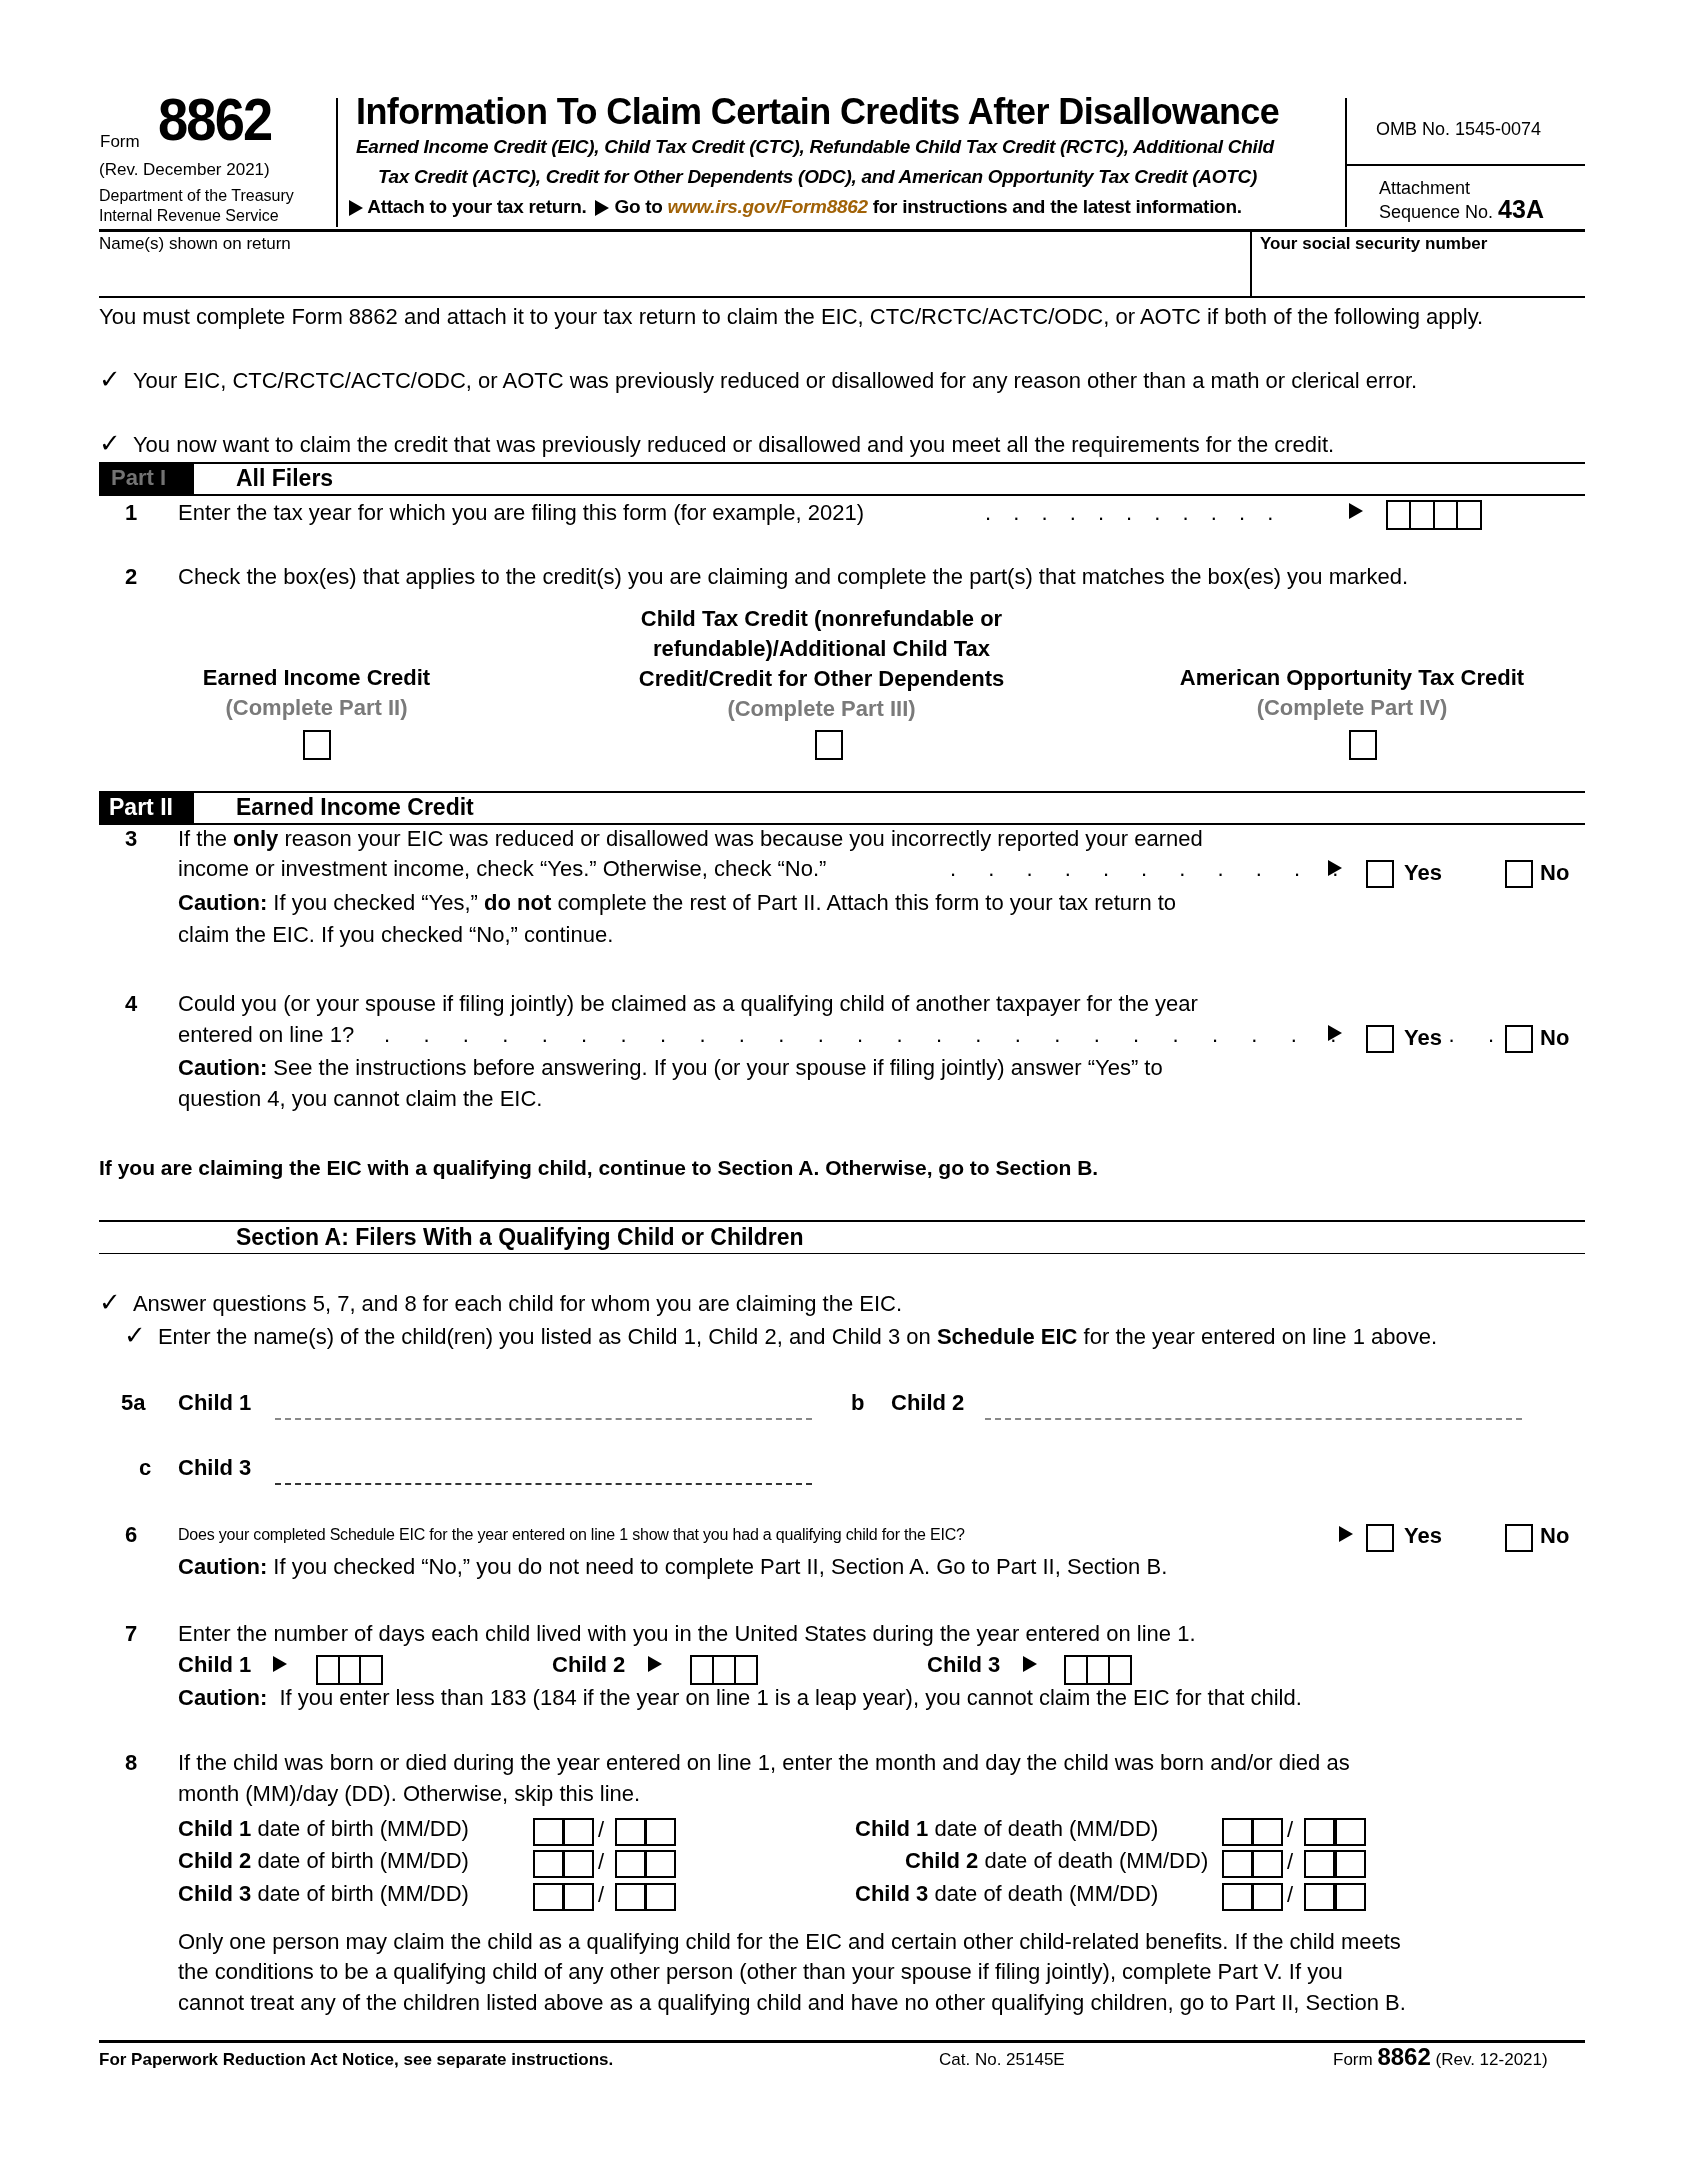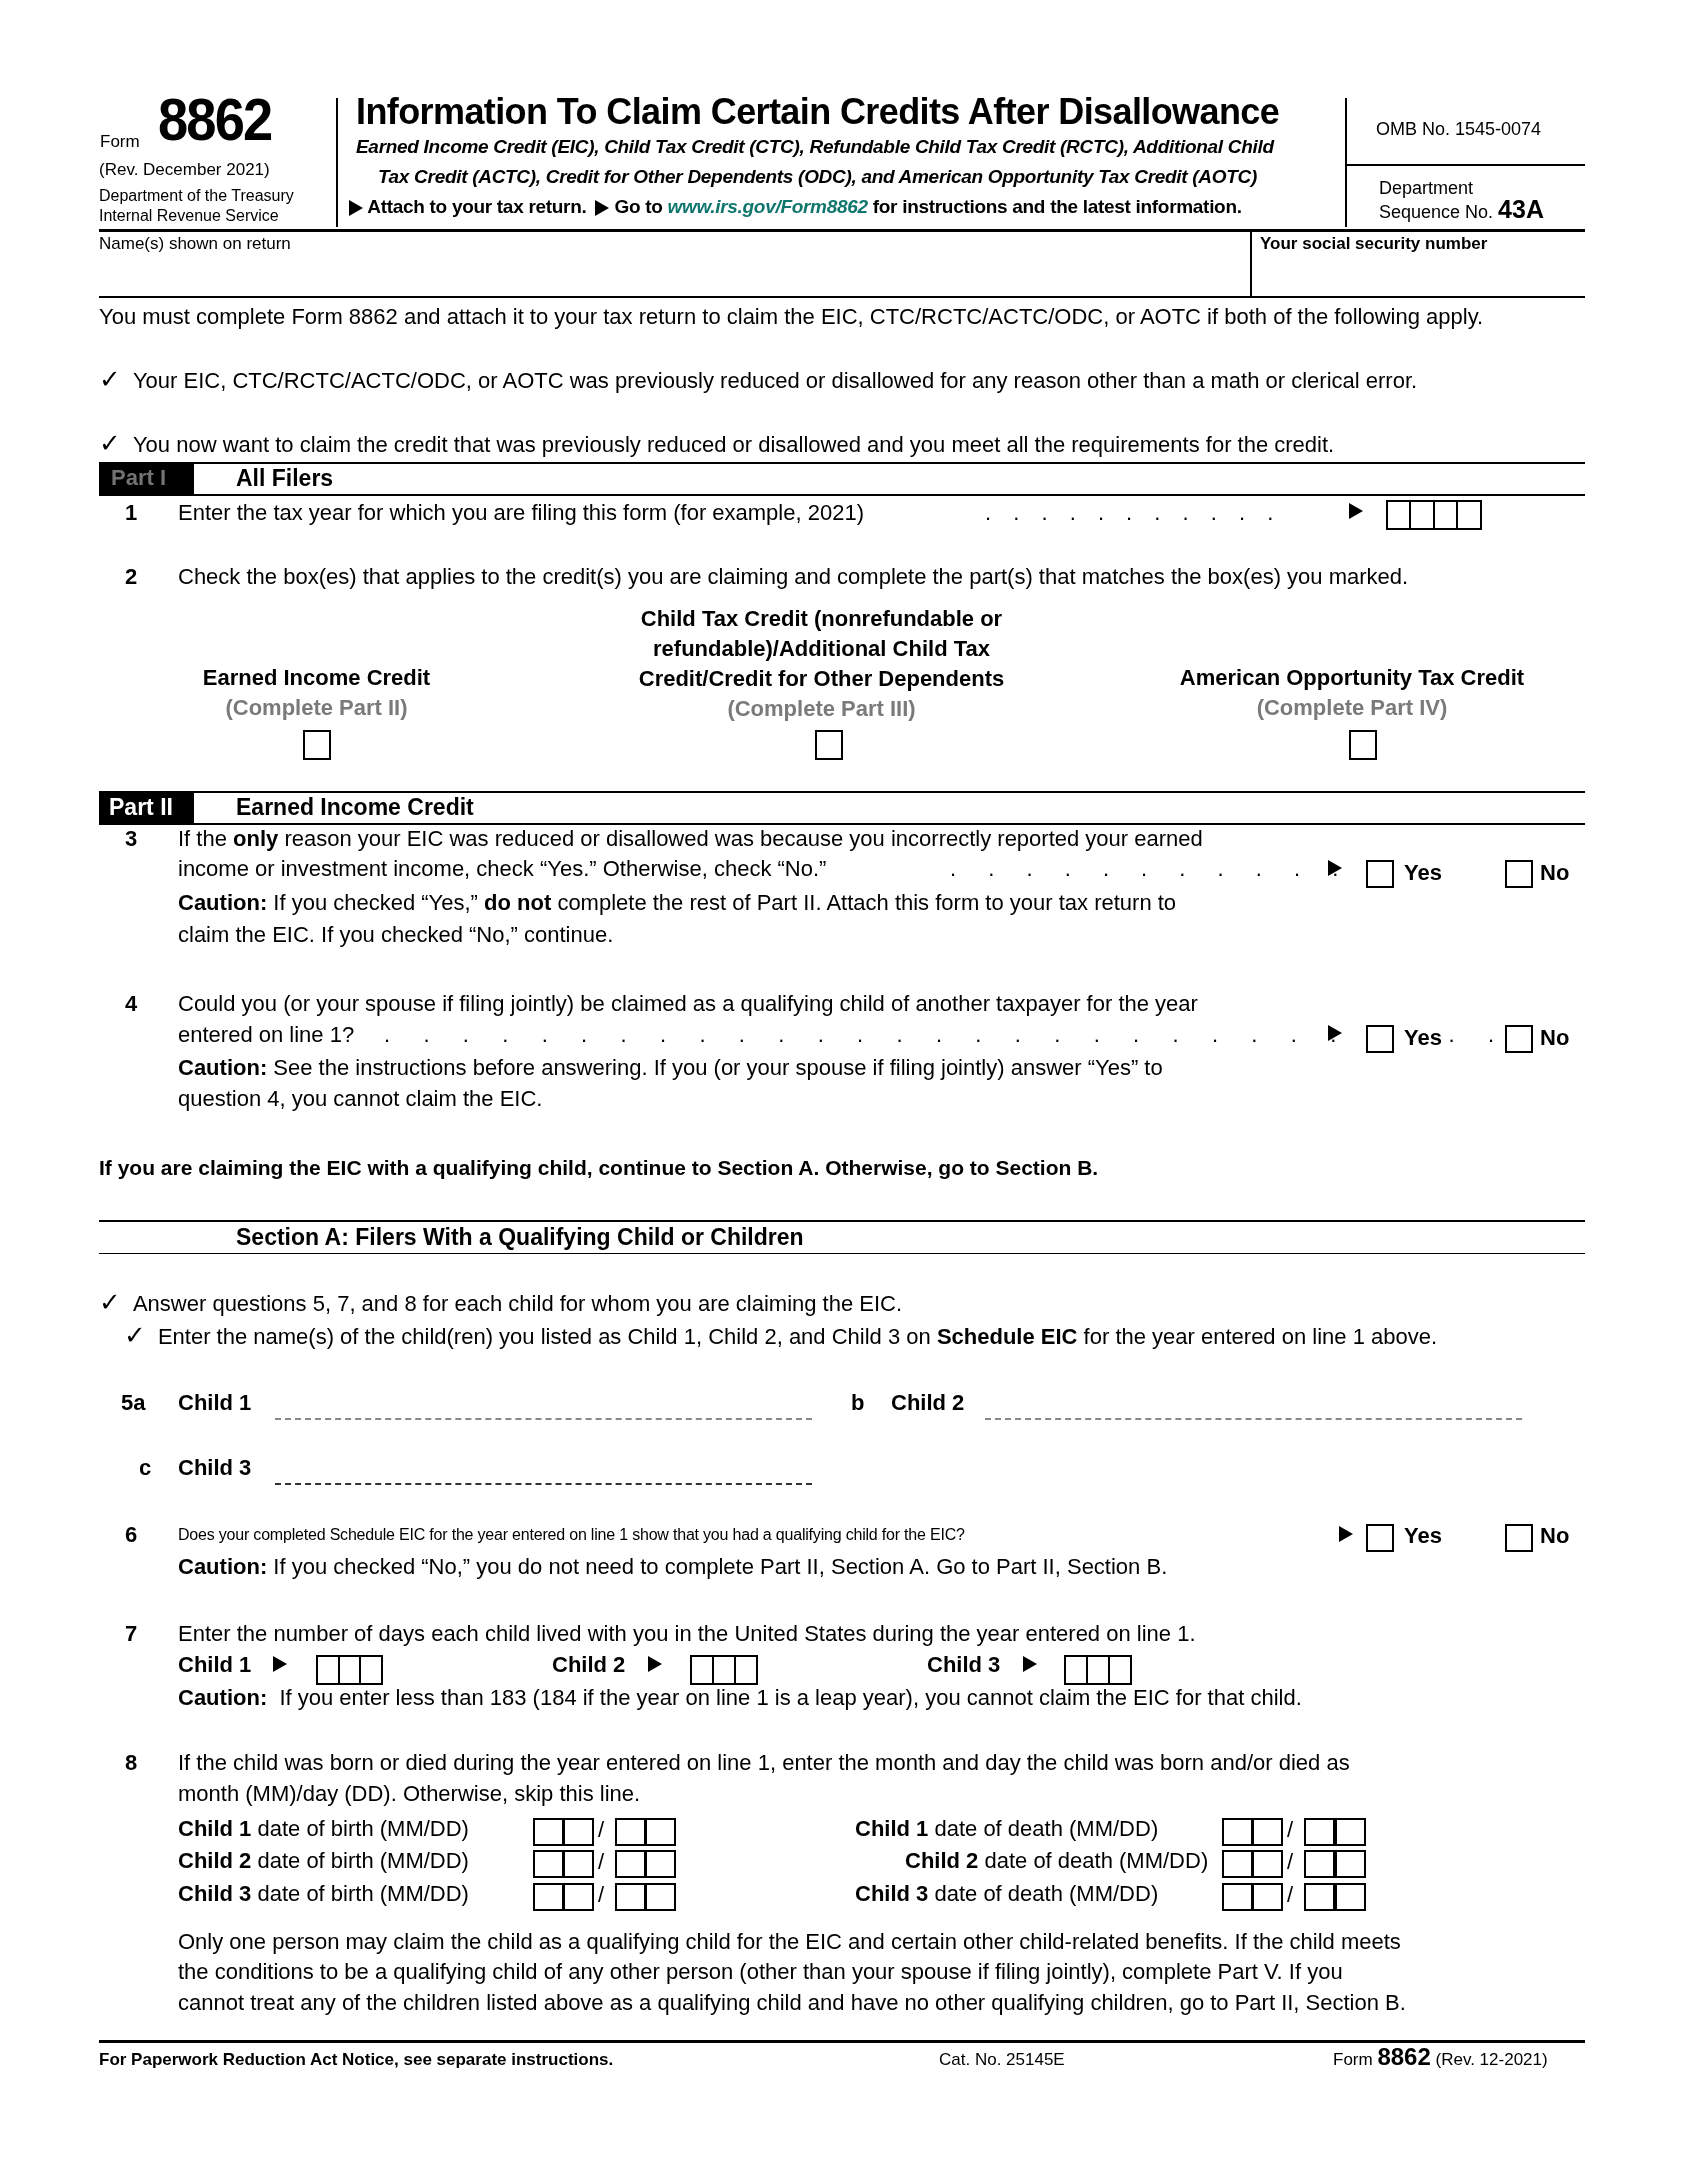--- a/index.html
+++ b/index.html
@@ -32,28 +32,28 @@
   <div class="vr" style="left:336px;top:98px;width:2px;height:129px;"></div>
 
   <span class="abs b" style="left:356px;top:92px;font-size:36px;line-height:40px;letter-spacing:-0.6px;">Information To Claim Certain Credits After Disallowance</span>
   <span class="abs b i" style="left:356px;top:136px;font-size:19px;letter-spacing:-0.3px;">Earned Income Credit (EIC), Child Tax Credit (CTC), Refundable Child Tax Credit (RCTC), Additional Child</span>
   <span class="abs b i" style="left:378px;top:166px;font-size:19px;letter-spacing:-0.3px;">Tax Credit (ACTC), Credit for Other Dependents (ODC), and American Opportunity Tax Credit (AOTC)</span>
   <div class="abs b" style="left:349px;top:196px;font-size:19px;letter-spacing:-0.3px;white-space:nowrap;">
     <span class="tri"></span>
     <span>Attach to your tax return.</span>
     <span class="tri" style="margin-left:4px;"></span>
     <span>Go to</span>
-    <a class="i" style="color:#0f766e;text-decoration:none;font-style:italic;">www.irs.gov/Form8862</a>
+    <a class="i" style="color:#a16207;text-decoration:none;font-style:italic;">www.irs.gov/Form8862</a>
     <span>for instructions and the latest information.</span>
   </div>
 
   <div class="vr" style="left:1345px;top:98px;width:2px;height:129px;"></div>
   <span class="abs" style="left:1376px;top:119px;font-size:18px;">OMB No. 1545-0074</span>
   <div class="hr" style="left:1347px;top:164px;width:238px;height:2px;"></div>
-  <span class="abs" style="left:1379px;top:178px;font-size:18px;">Department</span>
+  <span class="abs" style="left:1379px;top:178px;font-size:18px;">Attachment</span>
   <div class="abs" style="left:1379px;top:195px;font-size:18px;white-space:nowrap;">
     <span>Sequence No.</span>
     <span class="b" style="font-size:25px;">43A</span>
   </div>
 
   <div class="hr" style="left:99px;top:229px;width:1486px;height:3px;"></div>
 </div>
 
 <div>
   <span class="abs" style="left:99px;top:234px;font-size:17px;">Name(s) shown on return</span>

